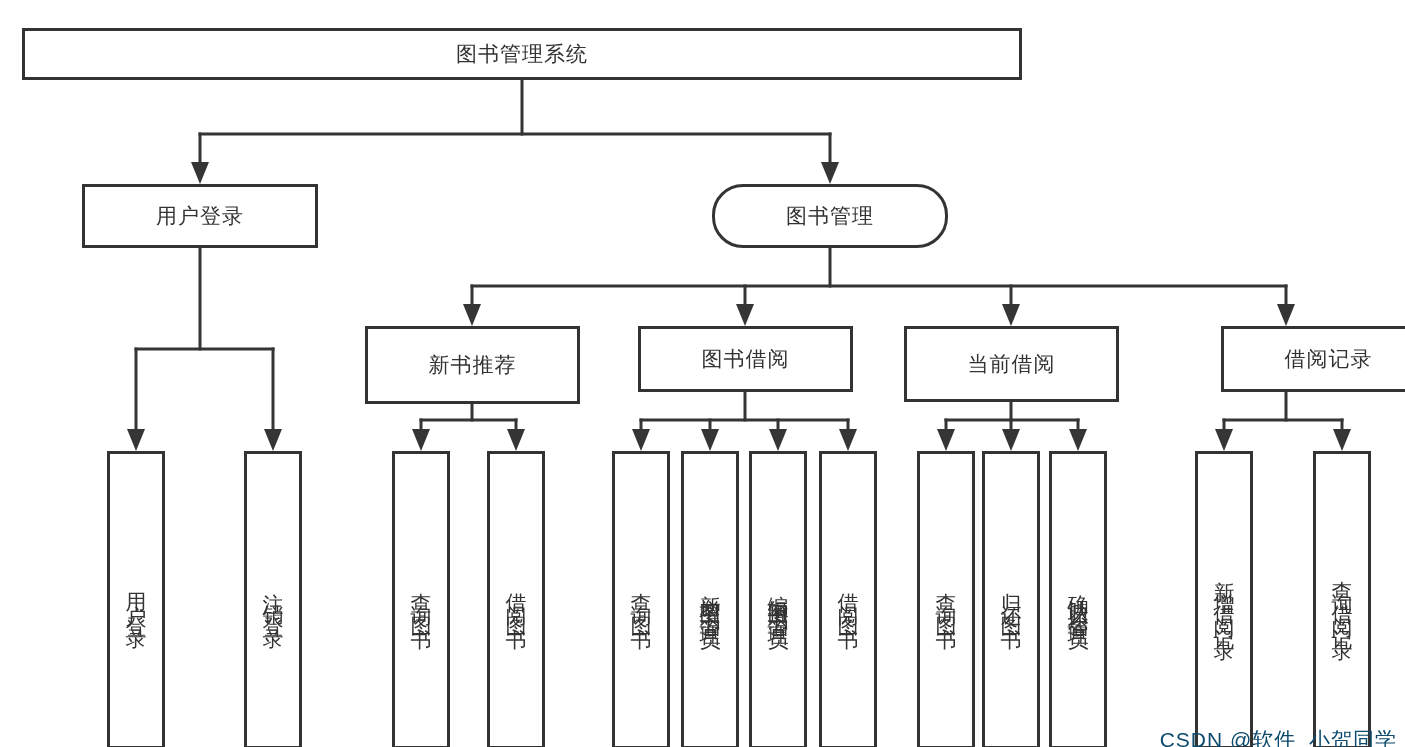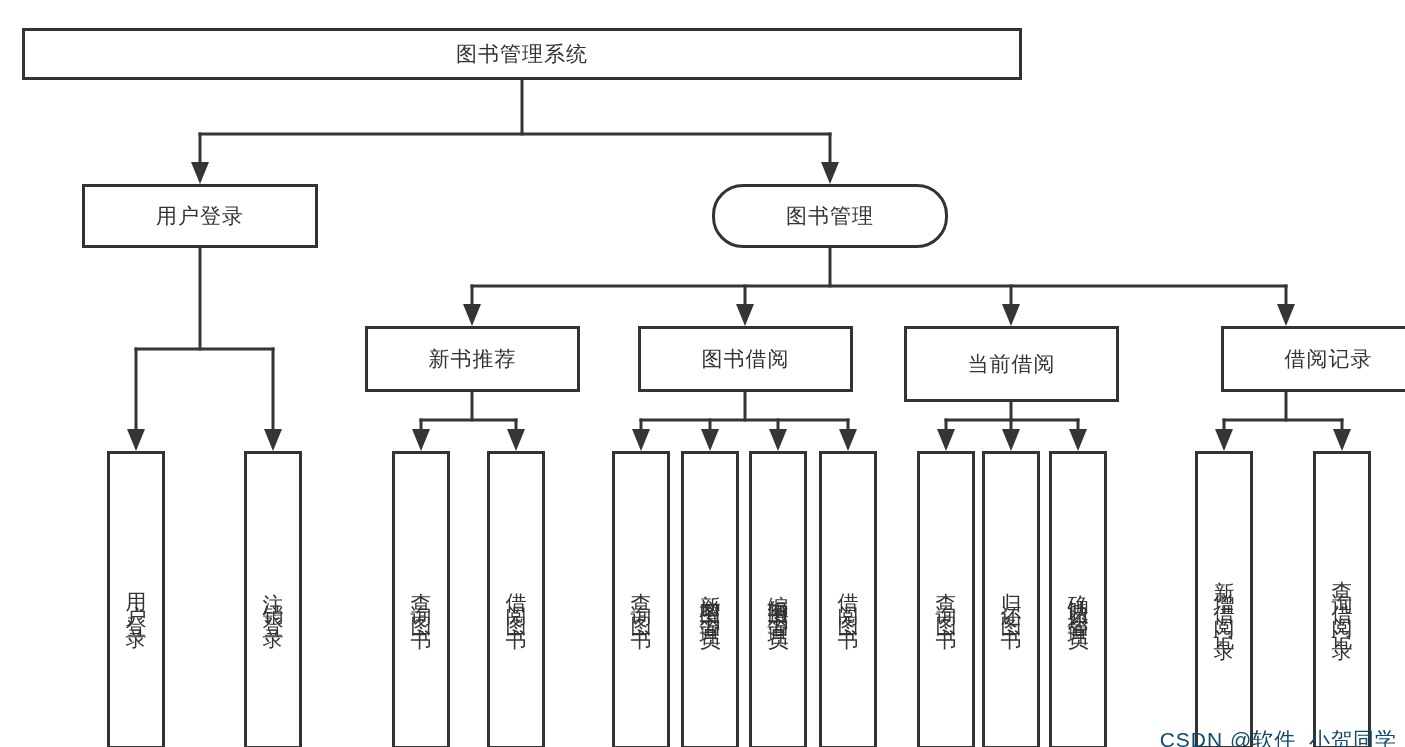--- a/index.html
+++ b/index.html
@@ -131,21 +131,21 @@
     <span>图书管理系统</span>
   </div>
 
   <div class="box" style="left:82px; top:170px; width:236px; height:64px;">
     <span>用户登录</span>
   </div>
   <div class="box" style="left:712px; top:170px; width:236px; height:64px;border-radius:31px;">
     <span>图书管理</span>
   </div>
 
-  <div class="box" style="left:365px; top:312px; width:215px; height:66px;">
+  <div class="box" style="left:365px; top:312px; width:215px; height:78px;">
     <span>新书推荐</span>
   </div>
   <div class="box" style="left:638px; top:312px; width:215px; height:66px;">
     <span>图书借阅</span>
   </div>
   <div class="box" style="left:904px; top:312px; width:215px; height:76px;">
     <span>当前借阅</span>
   </div>
   <div class="box" style="left:1221px; top:312px; width:215px; height:66px;">
     <span>借阅记录</span>

